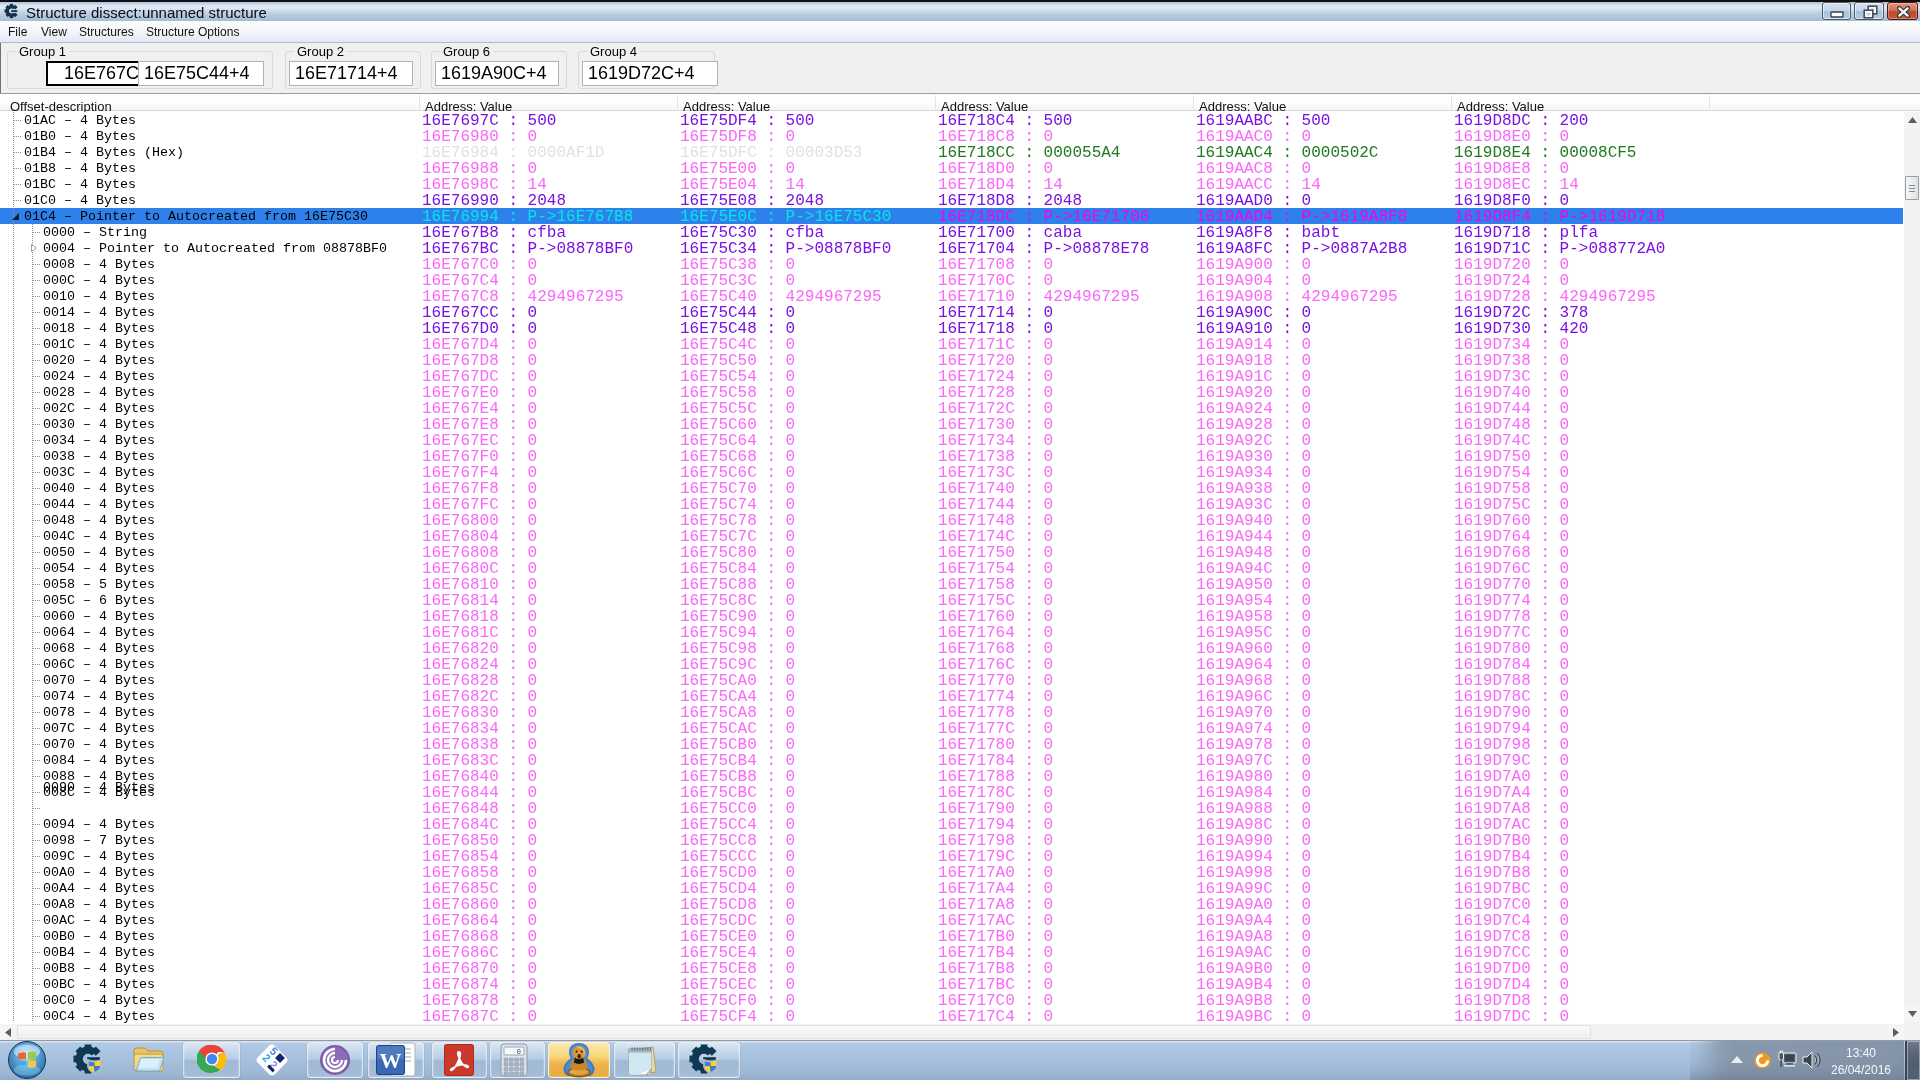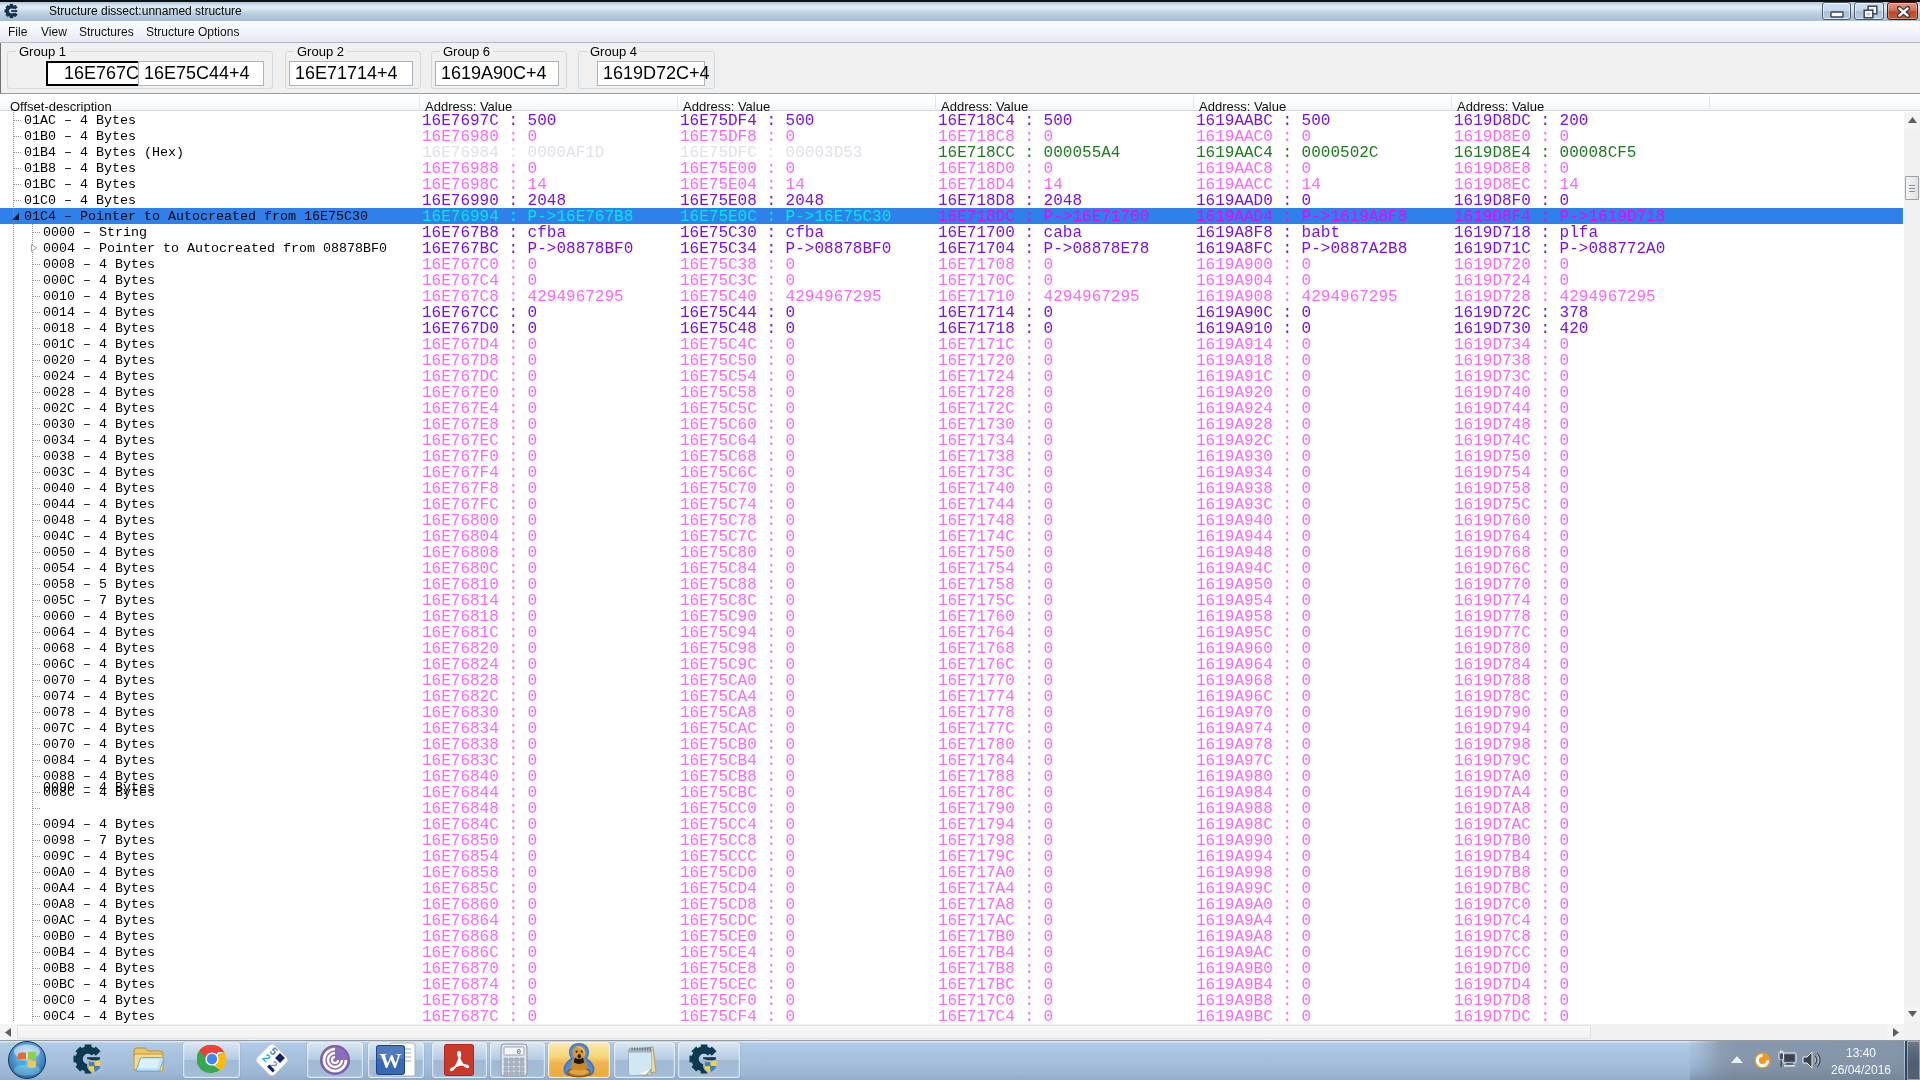--- a/index.html
+++ b/index.html
@@ -2,21 +2,21 @@
 <html><head><meta charset="utf-8"><style>
 * { margin:0; padding:0; box-sizing:border-box; }
 html,body { width:1920px; height:1080px; overflow:hidden; background:#fff;
   font-family:"Liberation Sans", sans-serif; }
 .abs, .t, .hc, .a, .col, .tic, .tbb, .clk { position:absolute; }
 
 
 #top { left:0; top:0; width:1920px; height:2px; background:#101010; }
 #title { left:0; top:2px; width:1920px; height:19px;
   background:linear-gradient(180deg,#adc3d9 0%,#d9e5f0 18%,#dfeaf4 30%,#c2d4e6 55%,#b2c8dd 75%,#a5bdd5 100%); }
-#title .txt { position:absolute; left:26px; top:2px; font-size:12px; color:#0a0a0a;margin-left:23px; }
+#title .txt { position:absolute; left:26px; top:2px; font-size:15px; color:#0a0a0a; }
 .wbtn { position:absolute; top:0px; height:18px; border:1px solid #4e5a68; border-radius:3px;
   background:linear-gradient(180deg,#d3e1f0 0%,#c3d6ea 48%,#a9c1da 52%,#b3c9e0 100%);
   box-shadow:inset 0 0 0 1px rgba(255,255,255,0.55); }
 .wbtn.cl { background:linear-gradient(180deg,#e09a80 0%,#d4705a 45%,#bc4a28 55%,#c75c36 100%);
   border-color:#591410; box-shadow:inset 0 0 0 1px rgba(255,255,255,0.3); }
 .glyph { position:absolute; }
 
 
 #menu { left:0; top:21px; width:1920px; height:22px;
   background:linear-gradient(180deg,#fcfdfe 0%,#f2f4fa 55%,#e4e8f3 100%);
@@ -134,21 +134,21 @@
   <div class="gb" style="left:284px;width:136px">
       <i>Group 2</i>
     <div class="ed" style="left:3px;width:124px">16E71714+4</div>
   </div>
   <div class="gb" style="left:430px;width:136px">
       <i>Group 6</i>
     <div class="ed" style="left:3px;width:124px">1619A90C+4</div>
   </div>
   <div class="gb" style="left:577px;width:137px">
       <i>Group 4</i>
-    <div class="ed" style="left:18px;width:108px">1619D72C+4</div>
+    <div class="ed" style="left:3px;width:136px">1619D72C+4</div>
   </div>
 </div>
 <div class="abs" id="pline"></div>
 
 <div class="abs" id="hdr">
   <span style="left:10px">Offset-description</span>
   <span style="left:425px">Address: Value</span>
     <span style="left:683px">Address: Value</span>
     <span style="left:941px">Address: Value</span>
     <span style="left:1199px">Address: Value</span>
@@ -249,21 +249,21 @@
 <span class="t" style="left:43px;top:433px">0034 – 4 Bytes</span>
 <span class="t" style="left:43px;top:449px">0038 – 4 Bytes</span>
 <span class="t" style="left:43px;top:465px">003C – 4 Bytes</span>
 <span class="t" style="left:43px;top:481px">0040 – 4 Bytes</span>
 <span class="t" style="left:43px;top:497px">0044 – 4 Bytes</span>
 <span class="t" style="left:43px;top:513px">0048 – 4 Bytes</span>
 <span class="t" style="left:43px;top:529px">004C – 4 Bytes</span>
 <span class="t" style="left:43px;top:545px">0050 – 4 Bytes</span>
 <span class="t" style="left:43px;top:561px">0054 – 4 Bytes</span>
 <span class="t" style="left:43px;top:577px">0058 – 5 Bytes</span>
-<span class="t" style="left:43px;top:593px">005C – 7 Bytes</span>
+<span class="t" style="left:43px;top:593px">005C – 6 Bytes</span>
 <span class="t" style="left:43px;top:609px">0060 – 4 Bytes</span>
 <span class="t" style="left:43px;top:625px">0064 – 4 Bytes</span>
 <span class="t" style="left:43px;top:641px">0068 – 4 Bytes</span>
 <span class="t" style="left:43px;top:657px">006C – 4 Bytes</span>
 <span class="t" style="left:43px;top:673px">0070 – 4 Bytes</span>
 <span class="t" style="left:43px;top:689px">0074 – 4 Bytes</span>
 <span class="t" style="left:43px;top:705px">0078 – 4 Bytes</span>
 <span class="t" style="left:43px;top:721px">007C – 4 Bytes</span>
 <span class="t" style="left:43px;top:737px">0070 – 4 Bytes</span>
 <span class="t" style="left:43px;top:753px">0084 – 4 Bytes</span>

